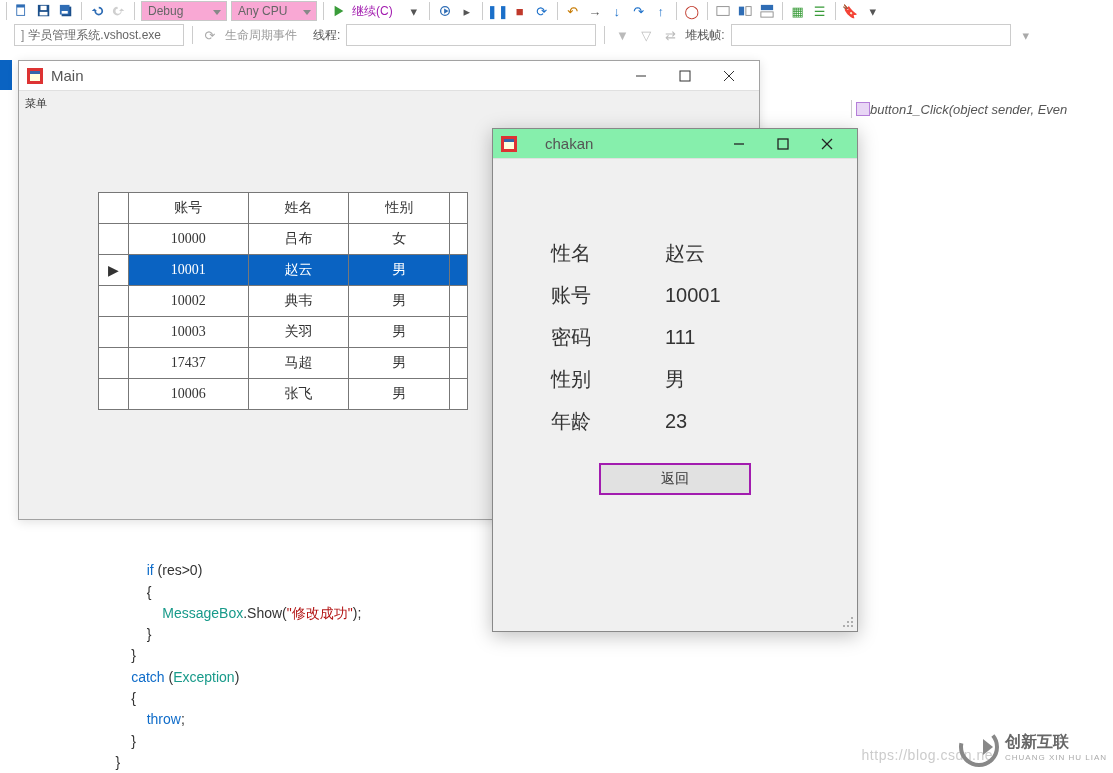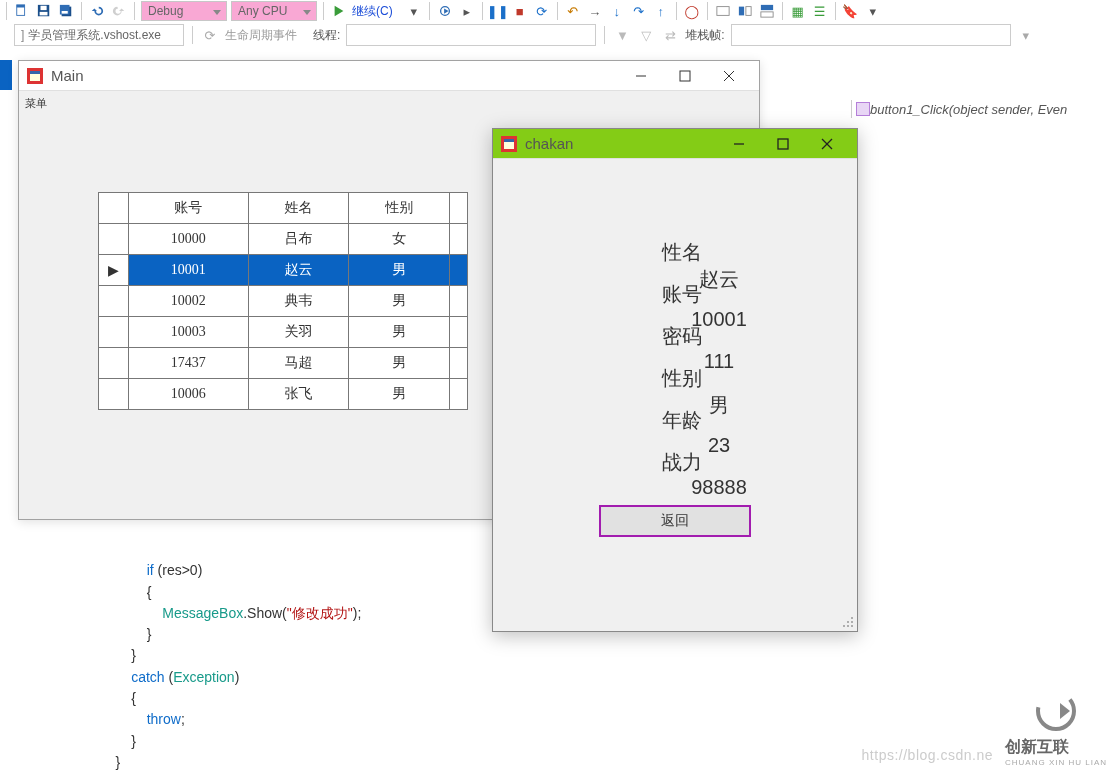--- a/index.html
+++ b/index.html
@@ -57,21 +57,21 @@
 
   
   .winChakan {
     position: absolute;
     left: 492px; top: 128px;
     width: 366px; height: 504px;
     background: #f0f0f0;
     border: 1px solid #888;
     box-shadow: 0 4px 18px rgba(0,0,0,0.25);
   }
-  .field-row { display:flex; align-items:center; margin: 0 0 14px 58px; height:28px; font-family:"SimSun",serif; font-size:20px; color:#333;flex-direction:column; }
+  .field-row { display:flex; align-items:center; margin: 0 0 14px 58px; height:28px; font-family:"SimSun",serif; font-size:20px; color:#333; }
   .field-row .k { width:84px; }
   .field-row .v { margin-left:30px; }
   .btn-back {
     margin: 28px auto 0 auto;
     width: 152px; height: 32px;
     border: 2px solid #a21caf;
     background: #e1e1e1;
     display:flex; align-items:center; justify-content:center;
     font-size:14px; font-family:"SimSun",serif;
   }
@@ -87,21 +87,21 @@
   .cls { color:#189a8a; }
   .str { color:#b31515; }
 
   .watermark {
     position:absolute; right:120px; bottom:10px;
     color:#ccc; font-size:14px; font-family: Arial; letter-spacing:.5px;
   }
   .brand {
     position:absolute; right:6px; bottom:6px;
     display:flex; align-items:center; gap:6px;
-    color:#888; font-size:12px;flex-direction:column;
+    color:#888; font-size:12px;
   }
   .brand svg { width:40px; height:40px; }
 
   
   .bluestrip { position:absolute; left:0; top:60px; width:12px; height:30px; background:#0a63c2; }
 
   
   .memberbox { position:absolute; right:2px; top:98px; display:flex; align-items:center; height:22px; gap:0; color:#555; font-size:13px; width:260px; overflow:hidden; white-space:nowrap;font-style:italic; }
   .memberbox .cube { width:14px;height:14px;border:1px solid #b57fd9; background:#e8d6f5; transform:rotate(0deg);}
 </style>
@@ -143,21 +143,21 @@
     </div>
   <span class="sep"></span>
   <div class="dd" style="width:86px">Debug</div>
   <div class="dd" style="width:86px">Any CPU</div>
   <span class="sep"></span>
   <div class="ico">
       <svg viewBox="0 0 16 16">
         <polygon points="3,2 13,8 3,14" fill="#3a9c3a"></polygon>
       </svg>
     </div>
-  <span style="color:#1d4ed8">继续(C)</span>
+  <span style="color:#a21caf">继续(C)</span>
   <div style="width:4px"></div>
   <div class="ico">▾</div>
   <span class="sep"></span>
   <div class="ico">
       <svg viewBox="0 0 16 16">
         <circle cx="8" cy="8" r="5" fill="none" stroke="#2f6db5" stroke-width="1.5"></circle>
         <polygon points="7,5 12,8 7,11" fill="#2f6db5"></polygon>
       </svg>
     </div>
   <div class="ico">▸</div>
@@ -312,21 +312,21 @@
         <td class="rowhdr"></td>
         <td>10006</td>
         <td>张飞</td>
         <td>男</td>
         <td class="extra"></td>
       </tr>
     </tbody>
 </table>
 
 <div class="winChakan">
-  <div class="titlebar" style="background:#84cc16;">
+  <div class="titlebar" style="background:#86efac;gap:20px;">
     <span class="appicon">
         <svg viewBox="0 0 16 16">
           <rect width="16" height="16" fill="#d33"></rect>
           <rect x="3" y="3" width="10" height="10" fill="#ffd"></rect>
           <rect x="3" y="3" width="10" height="3" fill="#36a"></rect>
         </svg>
       </span>
     <span class="title">chakan</span>
     <div class="wbtns">
       <div class="wbtn">
@@ -361,24 +361,20 @@
       <span class="k">密码</span>
       <span class="v">111</span>
     </div>
   <div class="field-row">
       <span class="k">性别</span>
       <span class="v">男</span>
     </div>
   <div class="field-row">
       <span class="k">年龄</span>
       <span class="v">23</span>
-    </div>
-  <div class="field-row">
-      <span class="k">战力</span>
-      <span class="v">98888</span>
     </div>
 
   <div class="btn-back">返回</div>
 
   <div class="resize-grip">
     <svg viewBox="0 0 12 12">
         <circle cx="10" cy="2" r="1" fill="#999"></circle>
         <circle cx="6" cy="6" r="1" fill="#999"></circle>
         <circle cx="10" cy="6" r="1" fill="#999"></circle>
         <circle cx="2" cy="10" r="1" fill="#999"></circle>

